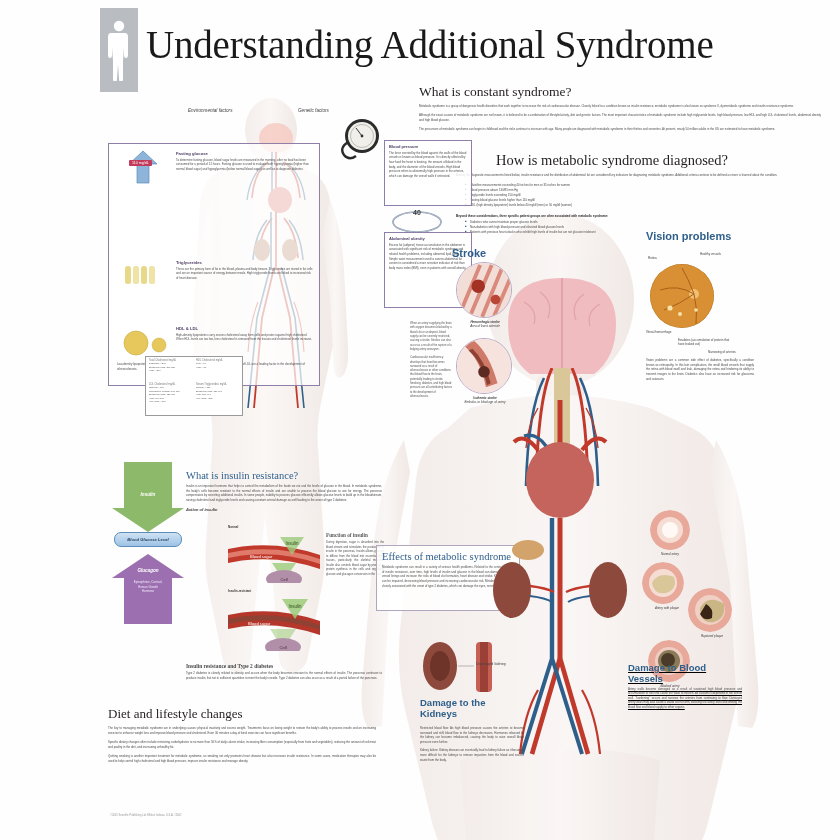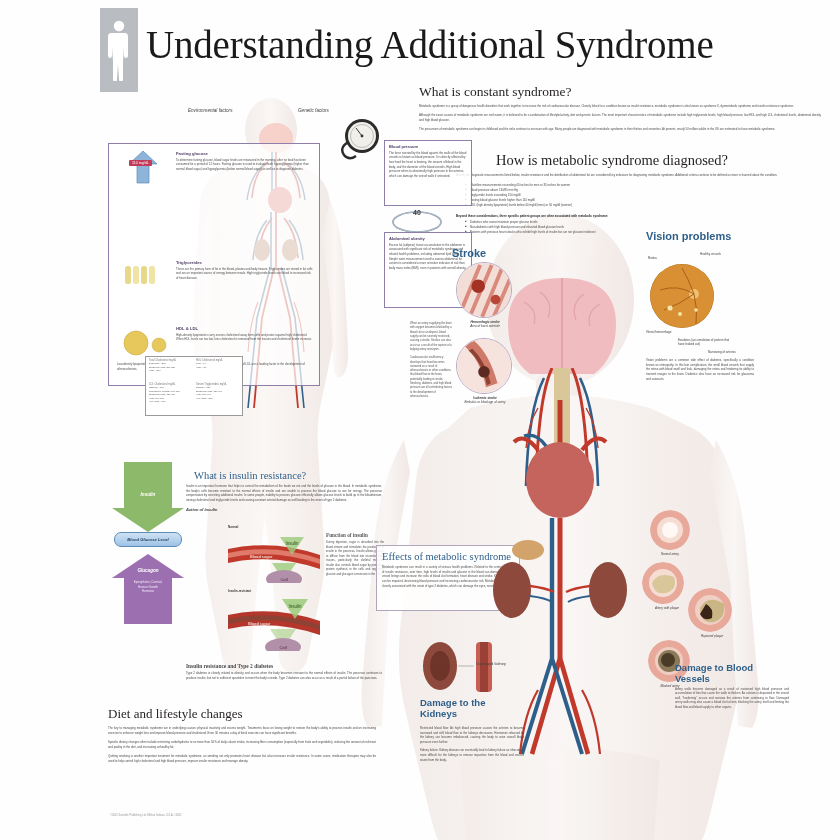--- a/index.html
+++ b/index.html
@@ -124,21 +124,21 @@
     position: absolute; left: 384px; top: 232px; width: 88px; height: 76px;
     border: 0.6px solid #8f7fa8; background: rgba(255,255,255,0.82);
     padding: 3px 4px;
   }
   .ab-box h3 { font-size: 4.0px; color: #4b3b63; font-weight: bold; margin-bottom: 1.5px; }
   .ab-box p { font-size: 2.9px; line-height: 1.62; color: #4d4d4d; }
   .tape-icon { position: absolute; left: 390px; top: 206px; width: 54px; height: 28px; }
 
   
   .sec-insulin { position: absolute; left: 186px; top: 470px; width: 196px; }
-  .sec-insulin h2 { font-size: 10.5px; color: #2e5f8a; margin-bottom: 3px; margin-left: 8px; }
+  .sec-insulin h2 { font-size: 10.5px; color: #2e5f8a; margin-bottom: 3px; }
   .sec-insulin p { margin-bottom: 4px; }
   .sub-head { font-size: 4.0px; font-weight: bold; color: #3a3a3a; font-style: italic; margin: 3px 0 1.5px; }
 
   .flow-diagram { position: absolute; left: 110px; top: 462px; width: 76px; height: 162px; }
   .flow-label {
     position: absolute; width: 100%; text-align: center;
     font-size: 4.6px; font-style: italic; font-weight: bold; color: #fff;
   }
   .bgl-box {
     position: absolute; left: 4px; top: 70px; width: 68px; height: 15px;
@@ -189,21 +189,21 @@
   }
   .effects-box h2 { font-size: 10.5px; color: #2e5f8a; margin-bottom: 3px; }
   .effects-box p { font-size: 2.9px; line-height: 1.6; color: #4d4d4d; text-align: justify; }
 
   
   .sec-kidney { position: absolute; left: 420px; top: 697px; width: 104px; }
   .sec-kidney h2 { font-size: 9.5px; color: #2e5f8a; margin-bottom: 7px; }
   .sec-kidney p { margin-bottom: 3.5px; }
 
   
-  .sec-vessels { position: absolute; left: 675px; top: 662px; width: 114px; }
+  .sec-vessels { position: absolute; left: 628px; top: 662px; width: 114px; text-decoration: underline; }
   .sec-vessels h2 { font-size: 9.5px; color: #2e5f8a; margin-bottom: 2.5px; }
   .sec-vessels p { font-size: 2.9px; line-height: 1.6; color: #4d4d4d; text-align: justify; }
   .artery-circ { position: absolute; border-radius: 50%; }
   .artery-lab { position: absolute; font-size: 3.0px; color: #3a3a3a; font-style: italic; text-align: center; }
 
   
   .sec-diet { position: absolute; left: 108px; top: 706px; width: 268px; }
   .sec-diet h2 { font-size: 13px; margin-bottom: 4px; }
   .sec-diet p { margin-bottom: 4.5px; }
 

